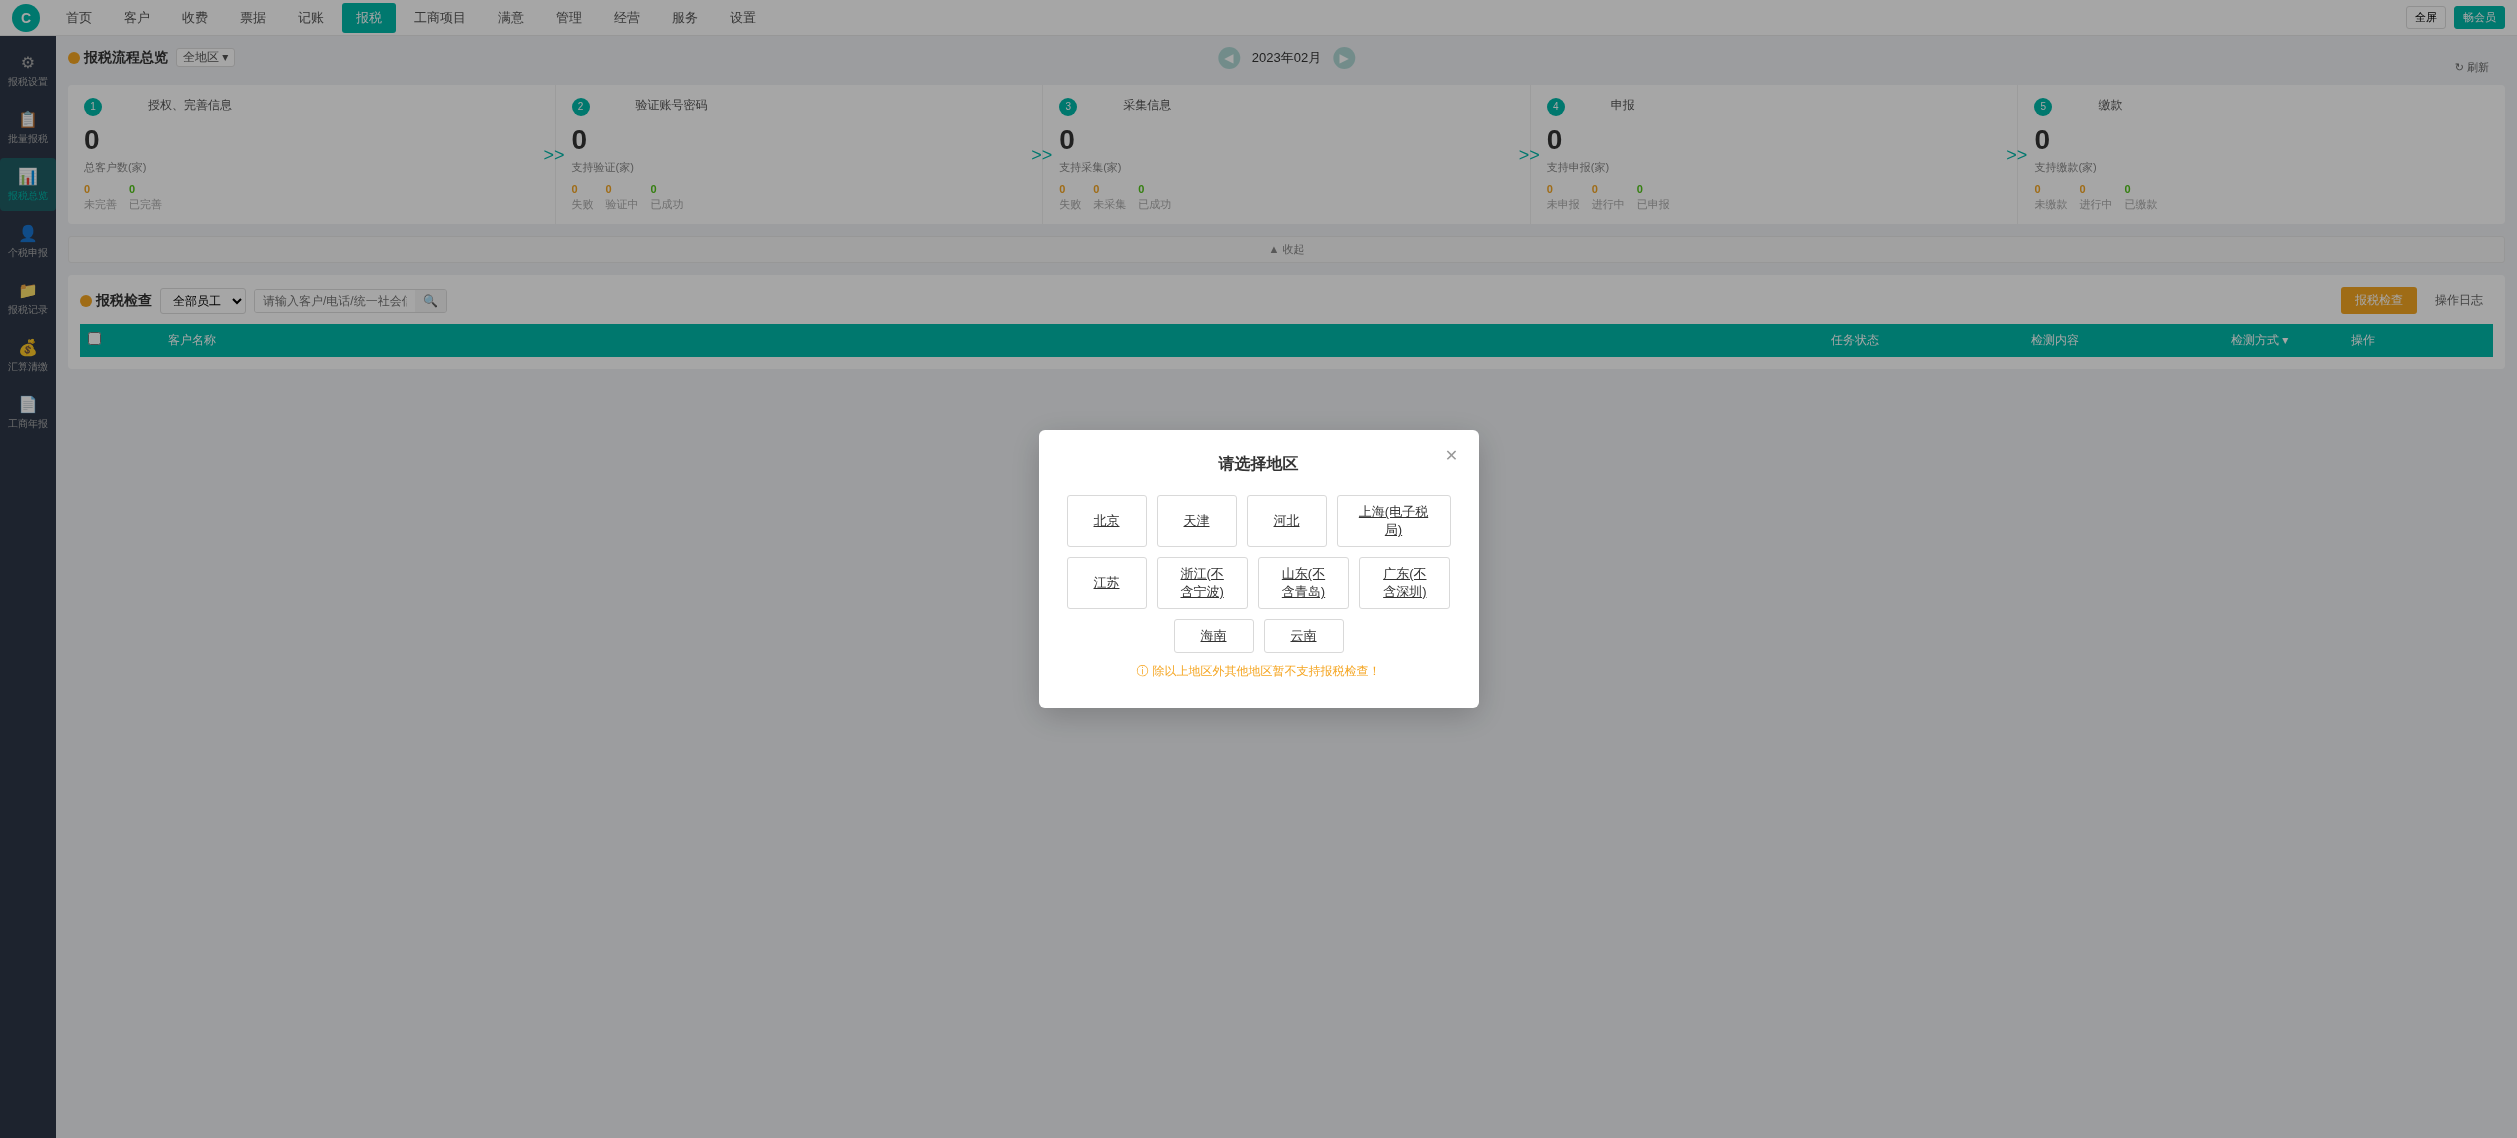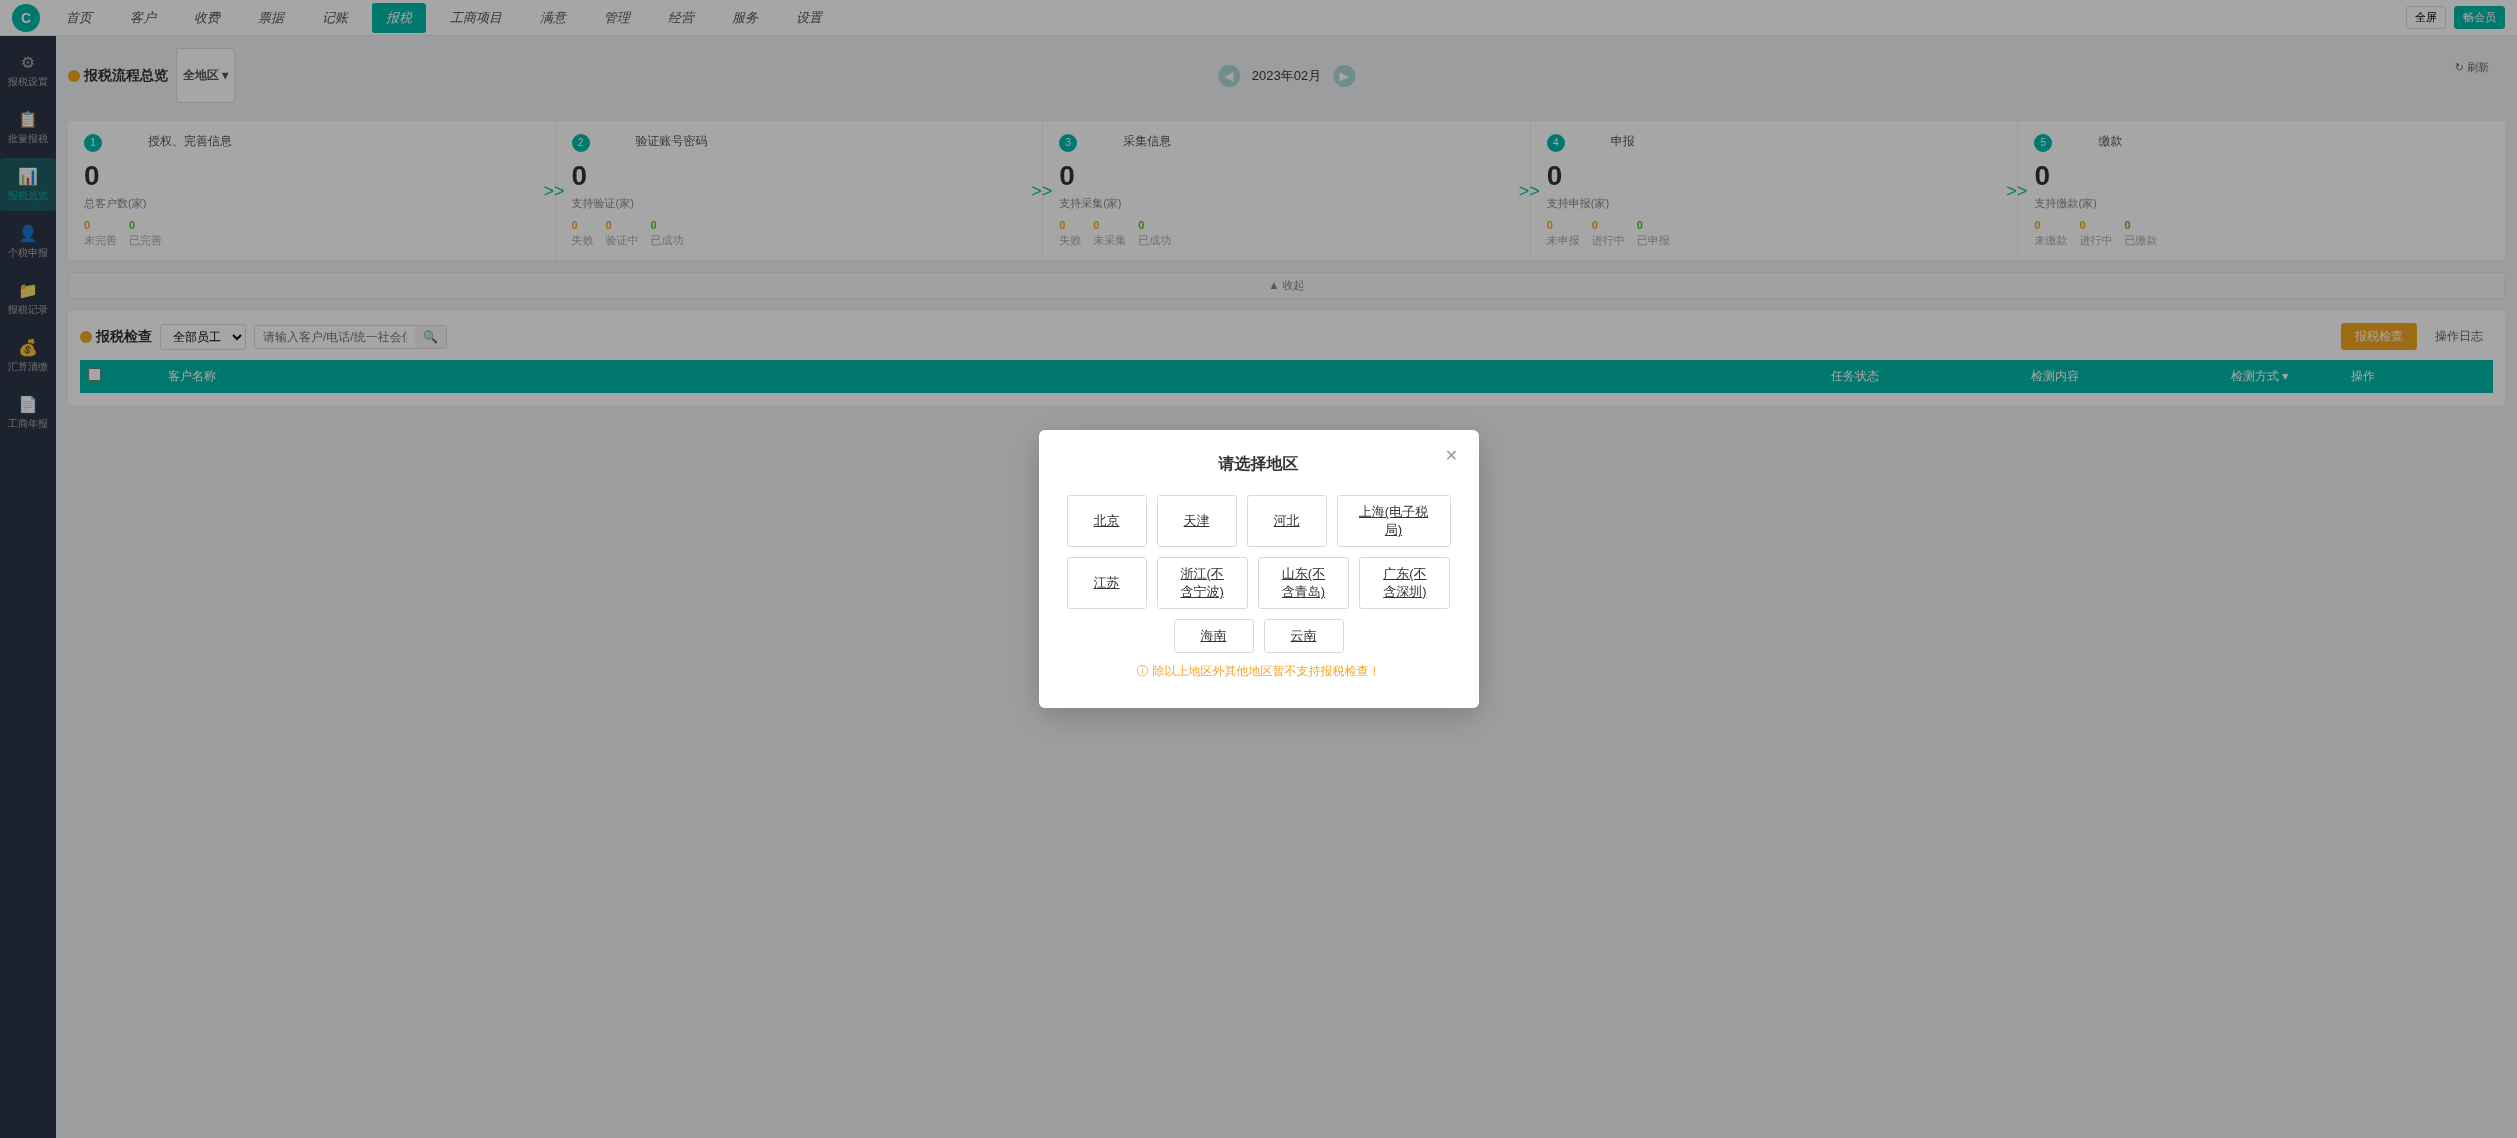--- a/index.html
+++ b/index.html
@@ -18,21 +18,21 @@
     }
     .top-nav .logo {
       width: 28px; height: 28px;
       background: #00b8a9;
       border-radius: 50%;
       display: flex; align-items: center; justify-content: center;
       color: white; font-size: 14px; font-weight: bold;
       margin-right: 12px;
     }
     .top-nav .nav-items {
-      display: flex; gap: 10px; flex: 1; font-style: italic;
+      display: flex; gap: 4px; flex: 1;
     }
     .top-nav .nav-item {
       padding: 6px 14px;
       cursor: pointer;
       border-radius: 3px;
       font-size: 13px;
       color: #555;
     }
     .top-nav .nav-item.active {
       background: #00b8a9;
@@ -103,24 +103,23 @@
       margin-bottom: 10px;
     }
     .section-title {
       font-size: 14px; font-weight: bold; color: #333;
       display: flex; align-items: center; gap: 4px;
     }
     .section-title .dot { width: 12px; height: 12px; background: #f5a623; border-radius: 50%; display: inline-block; }
     .region-select {
       font-size: 12px; color: #555;
       border: 1px solid #ddd; border-radius: 3px;
-      padding: 18px 6px;
+      padding: 0 6px;
       cursor: pointer;
       background: white;
-      font-weight: bold;
     }
 
     
     .date-nav {
       display: flex; align-items: center; justify-content: center; gap: 12px;
       margin-bottom: 10px;
     }
     .date-nav .arrow-btn {
       width: 22px; height: 22px;
       border-radius: 50%;

